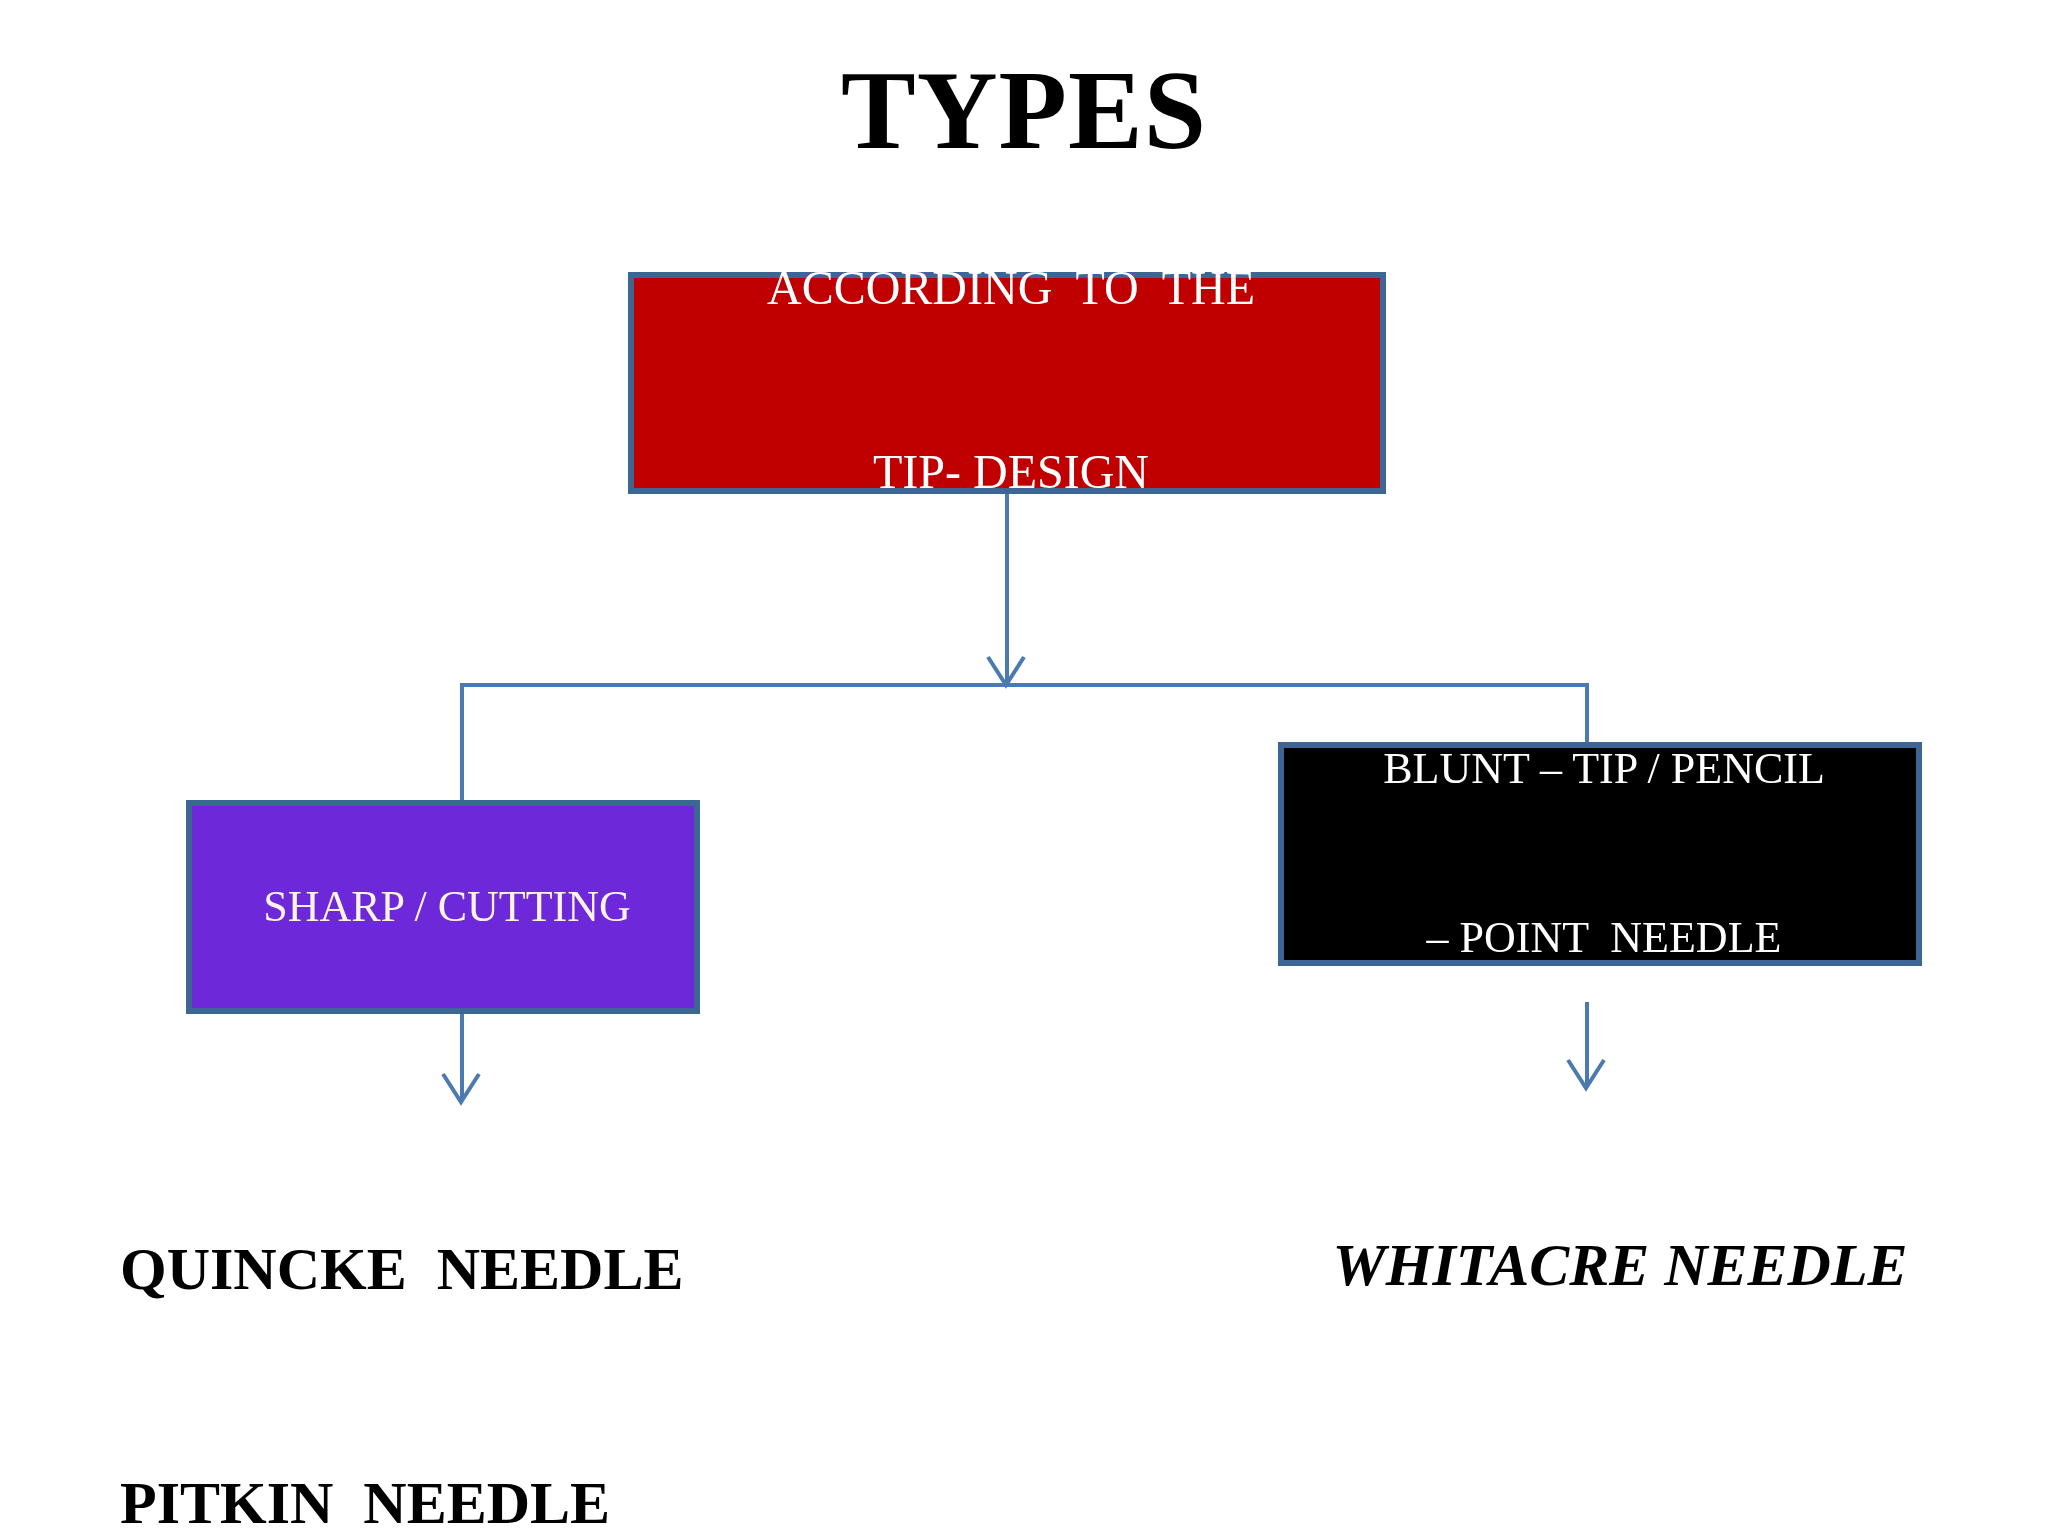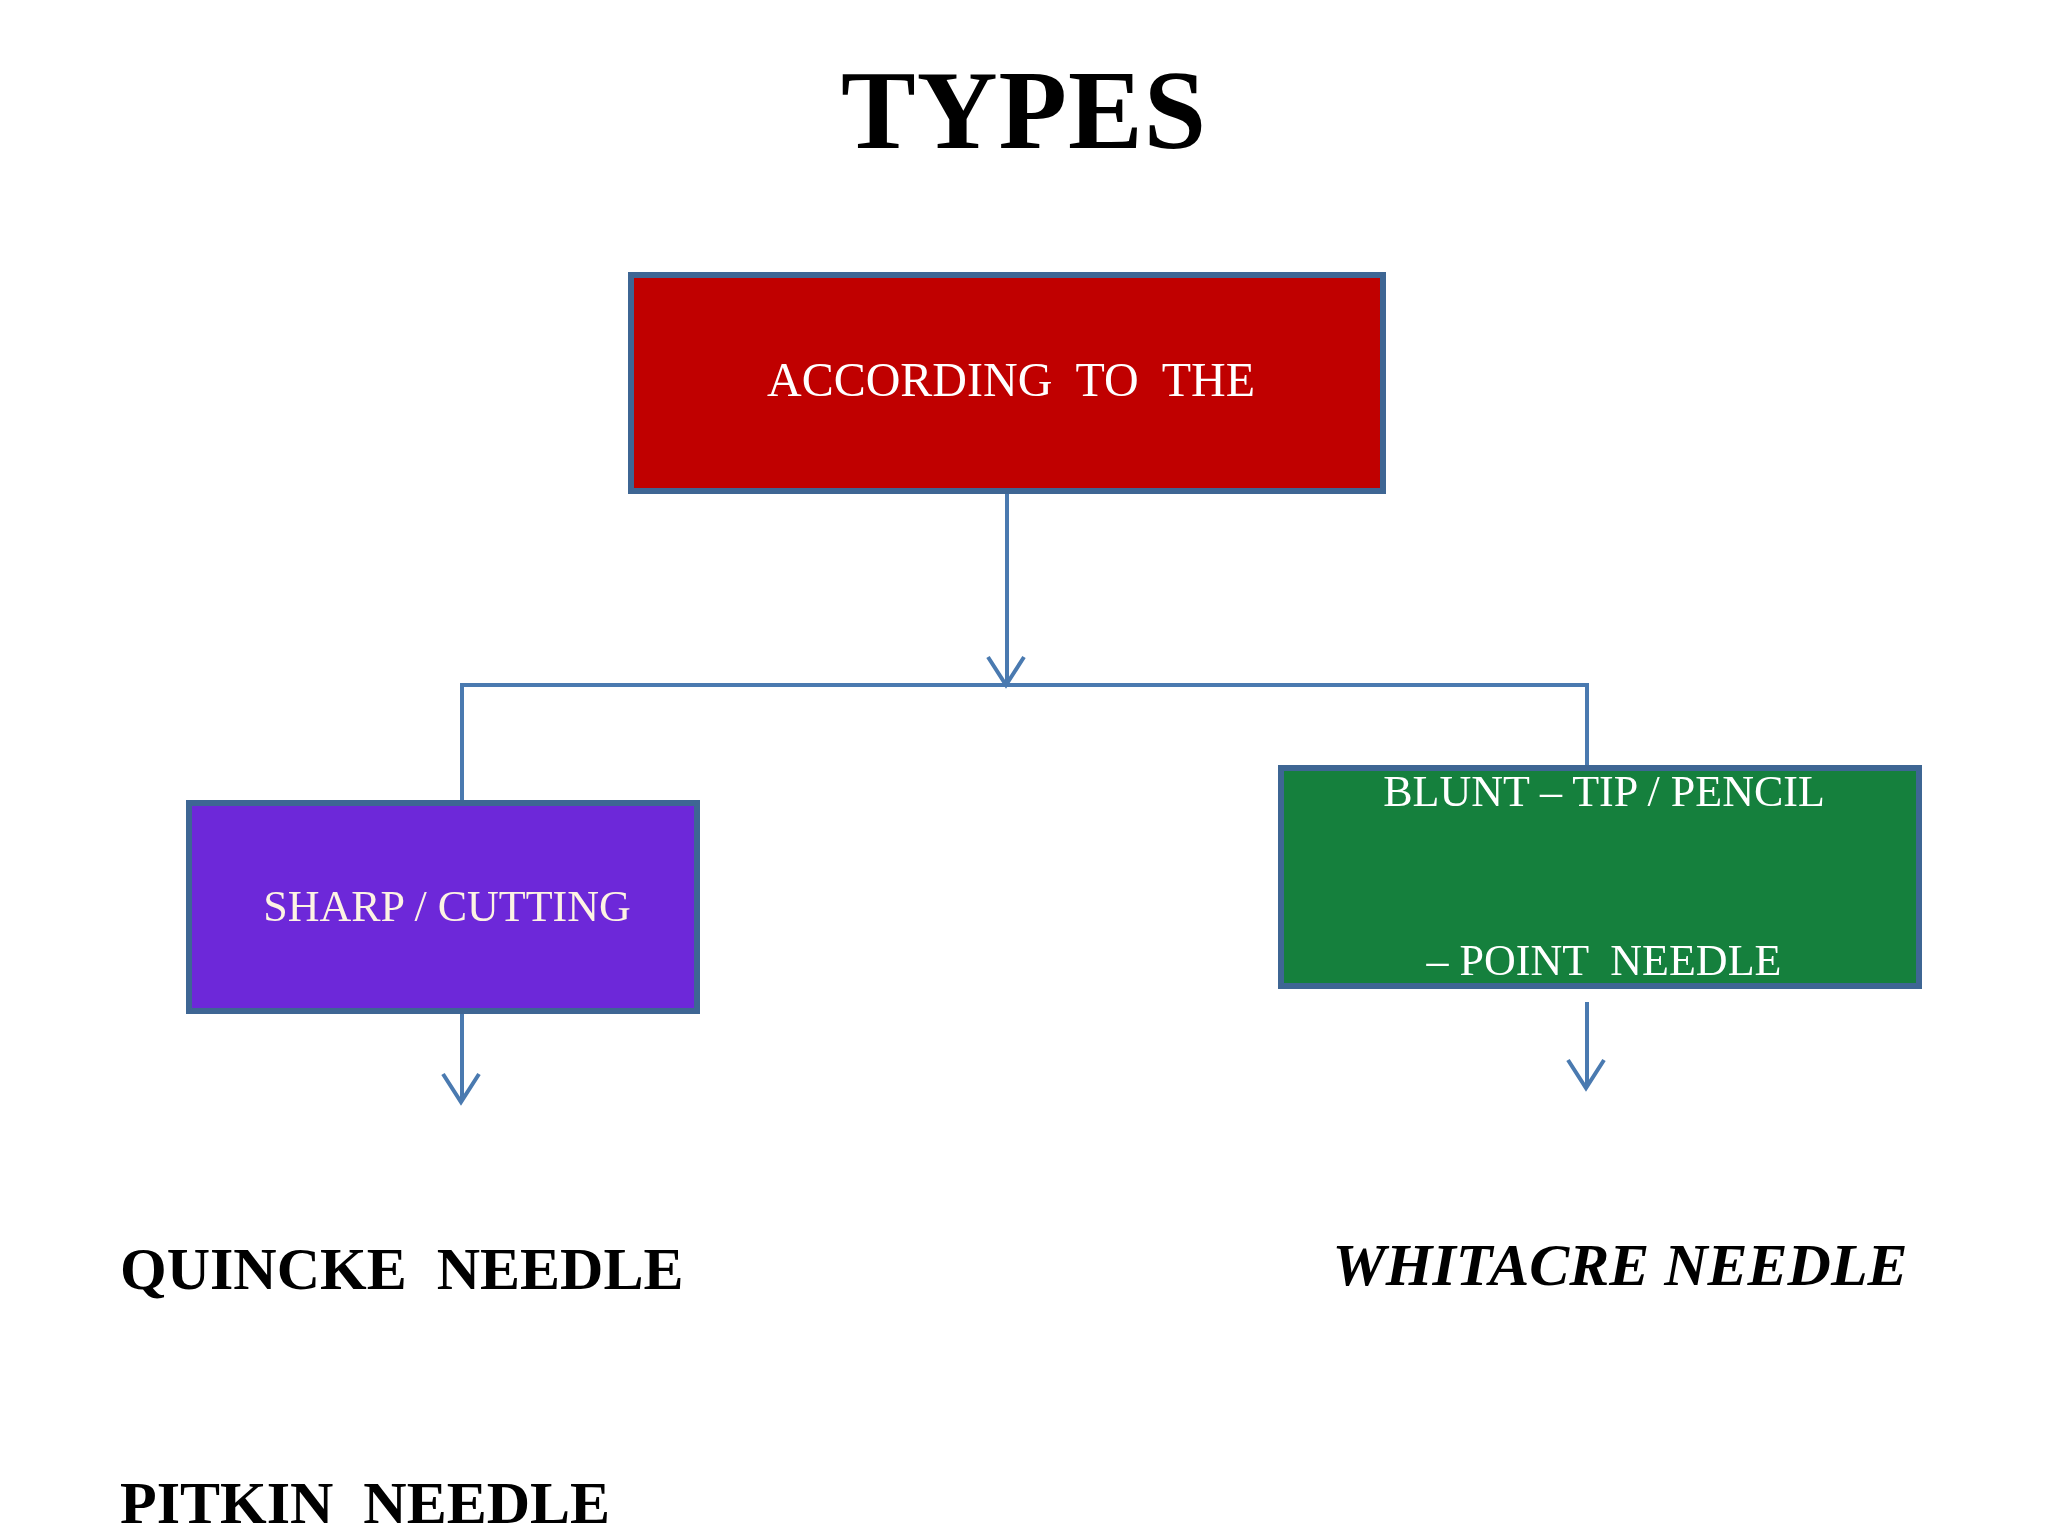--- a/index.html
+++ b/index.html
@@ -67,24 +67,24 @@
     top: 800px;
     width: 514px;
     height: 214px;
     background: #6d28d9;
     color: #FDF3E3;
     font-size: 44px;
   }
 
   #node-blunt {
     left: 1278px;
-    top: 765px;
+    top: 742px;
     width: 644px;
     height: 224px;
-    background: #15803d;
+    background: #000000;
     color: #FFFFFF;
     font-size: 44px;
   }
 
   
   .conn {
     position: absolute;
     background: #4A7AB0;
   }
   .conn-v { width: 4px; }
@@ -166,20 +166,21 @@
   </div>
   <div class="arrowhead" id="arrow-blunt">
     <svg width="44" height="34" viewBox="0 0 44 34">
       <path d="M4 2 L22 30 L40 2" fill="none" stroke="#4A7AB0" stroke-width="4"></path>
     </svg>
   </div>
 
   <div class="node" id="node-root">
     <span class="stack">
       <span class="line">ACCORDING  TO  THE</span>
+      <span class="line">TIP- DESIGN</span>
     </span>
   </div>
 
   <div class="node" id="node-sharp">
     <span class="stack">
       <span class="line">SHARP / CUTTING</span>
     </span>
   </div>
 
   <div class="node" id="node-blunt">

